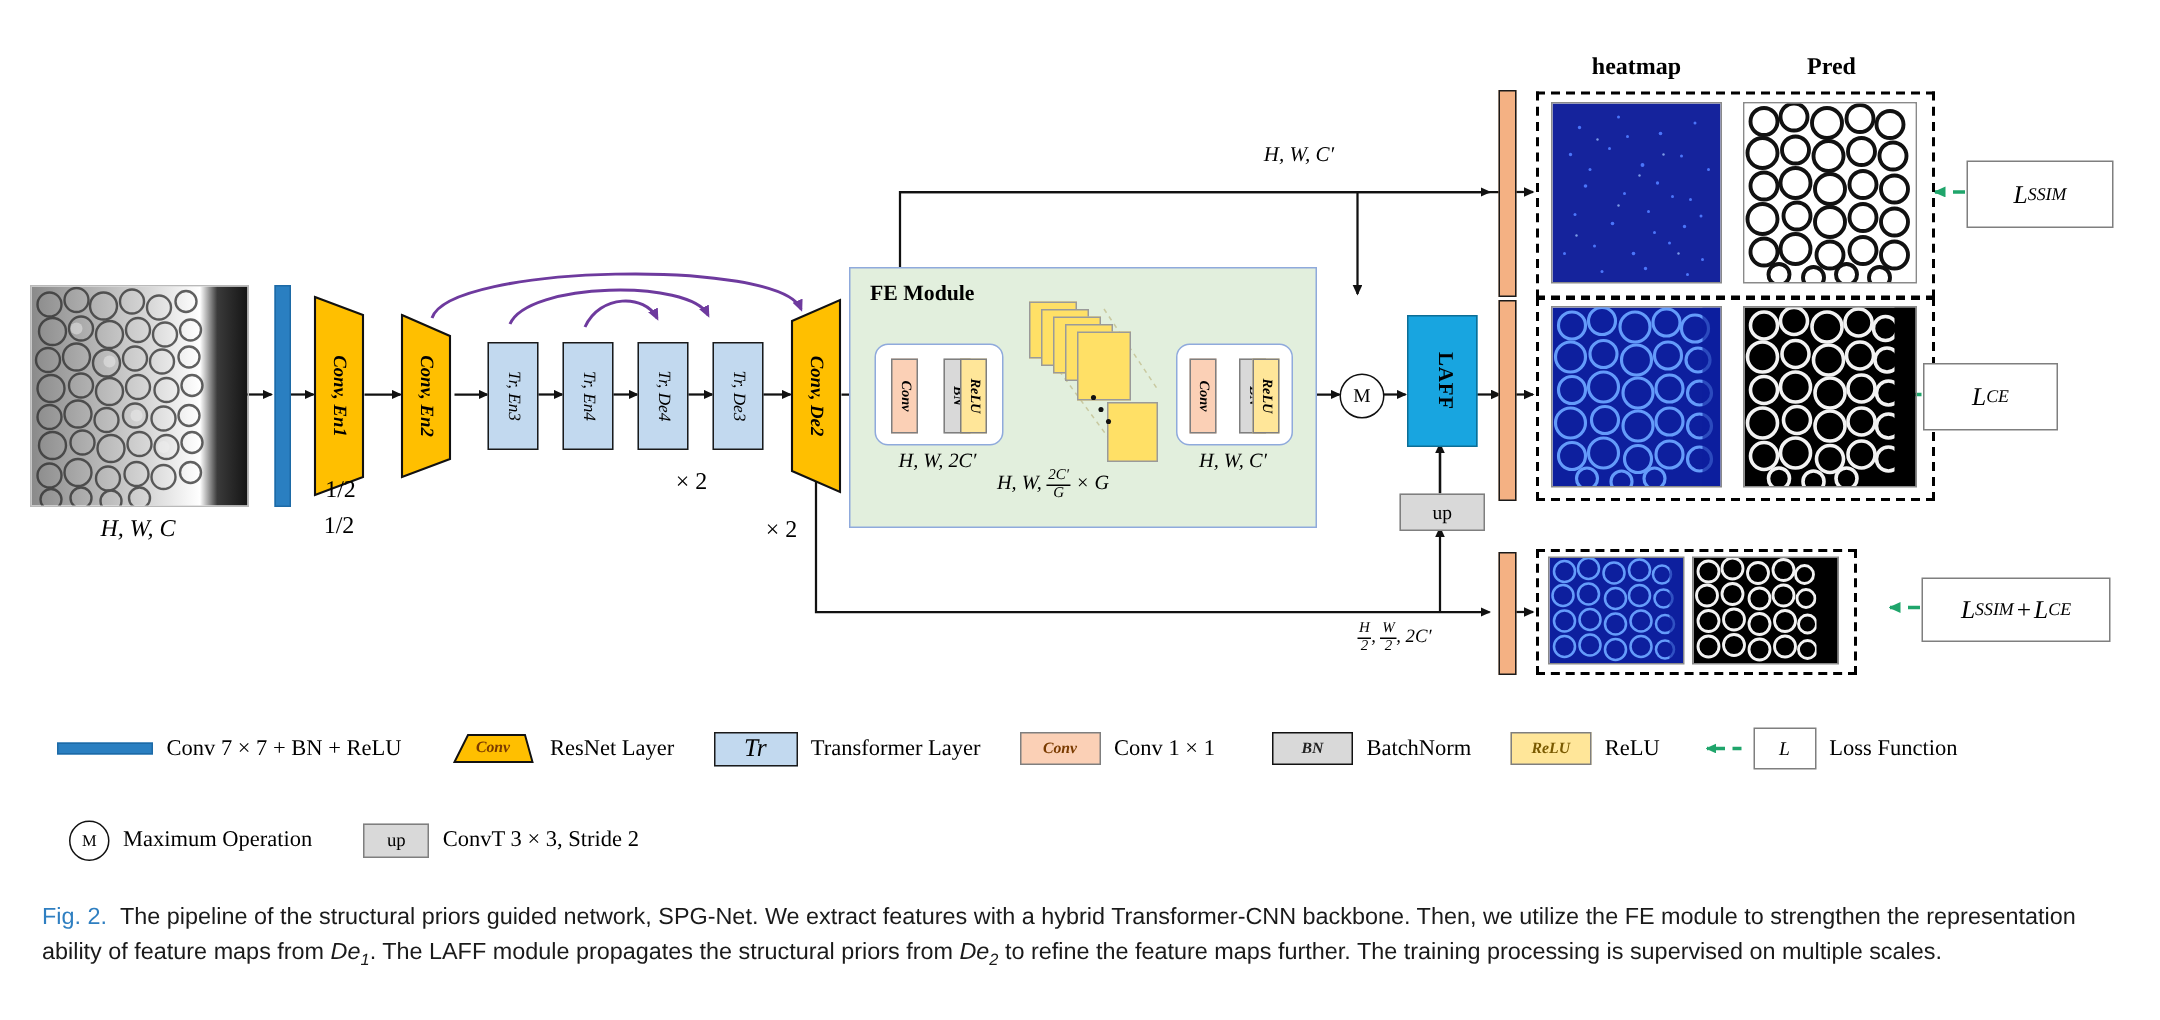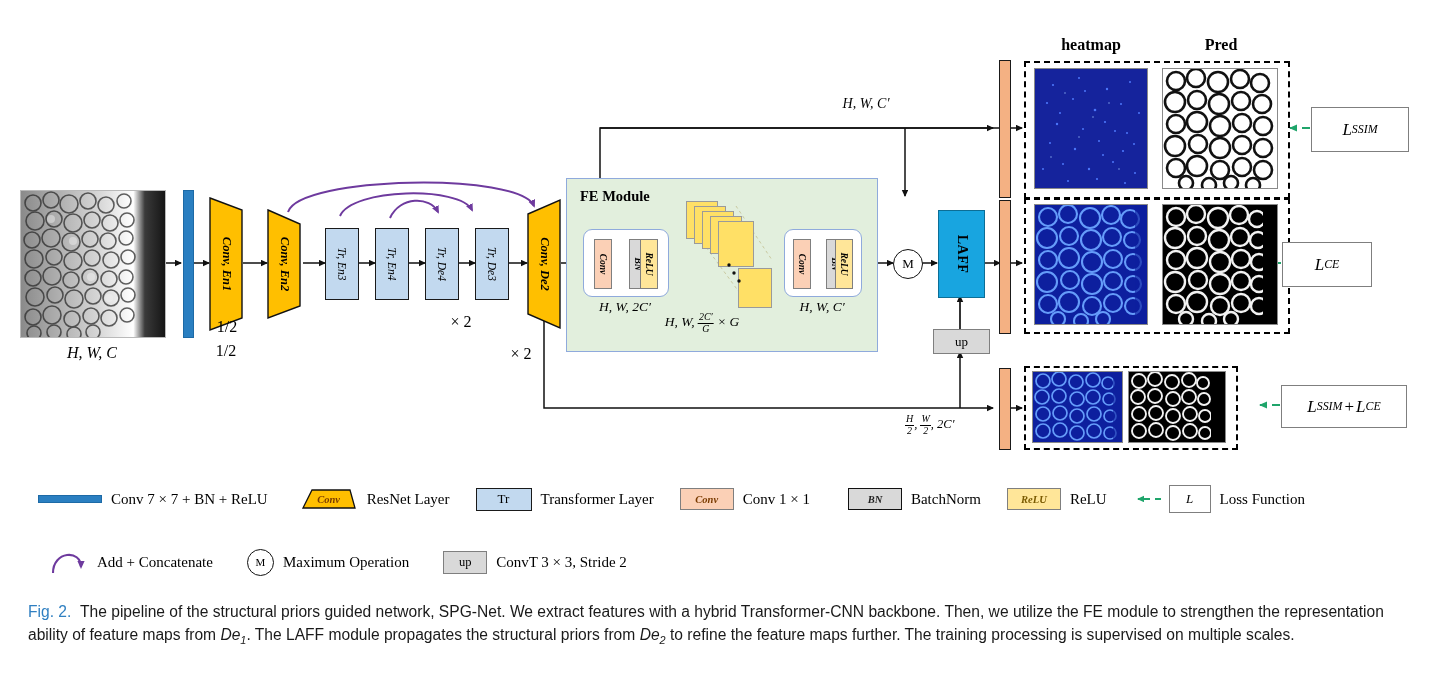--- a/index.html
+++ b/index.html
@@ -86,21 +86,21 @@
   .legitem{display:flex;align-items:center;margin-right:26px;}
   .legtxt{font-family:"Liberation Serif",serif;font-size:15px;
      white-space:nowrap;margin-left:9px;}
   .leg-bluebar{width:62px;height:6px;background:#2a7fc1;border:1px solid #1d6aa6;}
   .leg-orbar{width:62px;height:6px;background:#f4b183;border:1px solid #595959;}
   .leg-chip{border:1.4px solid #7f7f7f;display:flex;align-items:center;
      justify-content:center;font-family:"Liberation Serif",serif;
      font-style:italic;font-weight:bold;font-size:10.5px;}
   .leg-tr{width:54px;height:21px;background:#c2d9ef;border:1.6px solid #1a1a1a;
      display:flex;align-items:center;justify-content:center;
-     font-family:"Liberation Serif",serif;font-size:13px;}
+     font-family:"Liberation Serif",serif;font-style:italic;font-size:17px;}
   .leg-up{width:42px;height:21px;background:#d9d9d9;border:1.3px solid #7f7f7f;
      display:flex;align-items:center;justify-content:center;
      font-family:"Liberation Serif",serif;font-size:12.5px;}
   .leg-group{width:30px;height:30px;background:#ffe066;border:1px solid #9a9a9a;}
   .leg-mcirc{width:25px;height:25px;border:1.6px solid #111;border-radius:50%;
      display:flex;align-items:center;justify-content:center;
      font-family:"Liberation Serif",serif;font-size:11px;background:#fff;}
   .leg-lossbox{width:40px;height:26px;border:1.3px solid #7f7f7f;background:#fff;
      display:flex;align-items:center;justify-content:center;
      font-family:"Liberation Serif",serif;font-style:italic;font-size:13px;}
@@ -698,31 +698,20 @@
       <div class="leg-lossbox">
         <span>L</span>
       </div>
       <div class="legtxt">Loss Function</div>
     </div>
   </div>
 
   <div class="legrow" style="left:38px;top:547px;">
 
 
-    <div class="legitem" style="margin-left:10px;">
-      <svg width="40" height="30">
-        <defs>
-            <marker id="ahp2" markerWidth="8" markerHeight="8" refX="6" refY="3.6" orient="auto" markerUnits="userSpaceOnUse">
-          <path d="M0,0 L8,3.6 L0,7.2 z" fill="#6E3A9E"></path>
-            </marker>
-          </defs>
-        <path d="M5,26 C5,4 33,2 33,20" stroke="#6E3A9E" stroke-width="2.1" fill="none" marker-end="url(#ahp2)"></path>
-      </svg>
-      <div class="legtxt">Add + Concatenate</div>
-    </div>
 
 
     <div class="legitem" style="margin-left:8px;">
       <div class="leg-mcirc">
         <span>M</span>
       </div>
       <div class="legtxt">Maximum Operation</div>
     </div>
 
     <div class="legitem" style="margin-left:8px;margin-right:0;">

